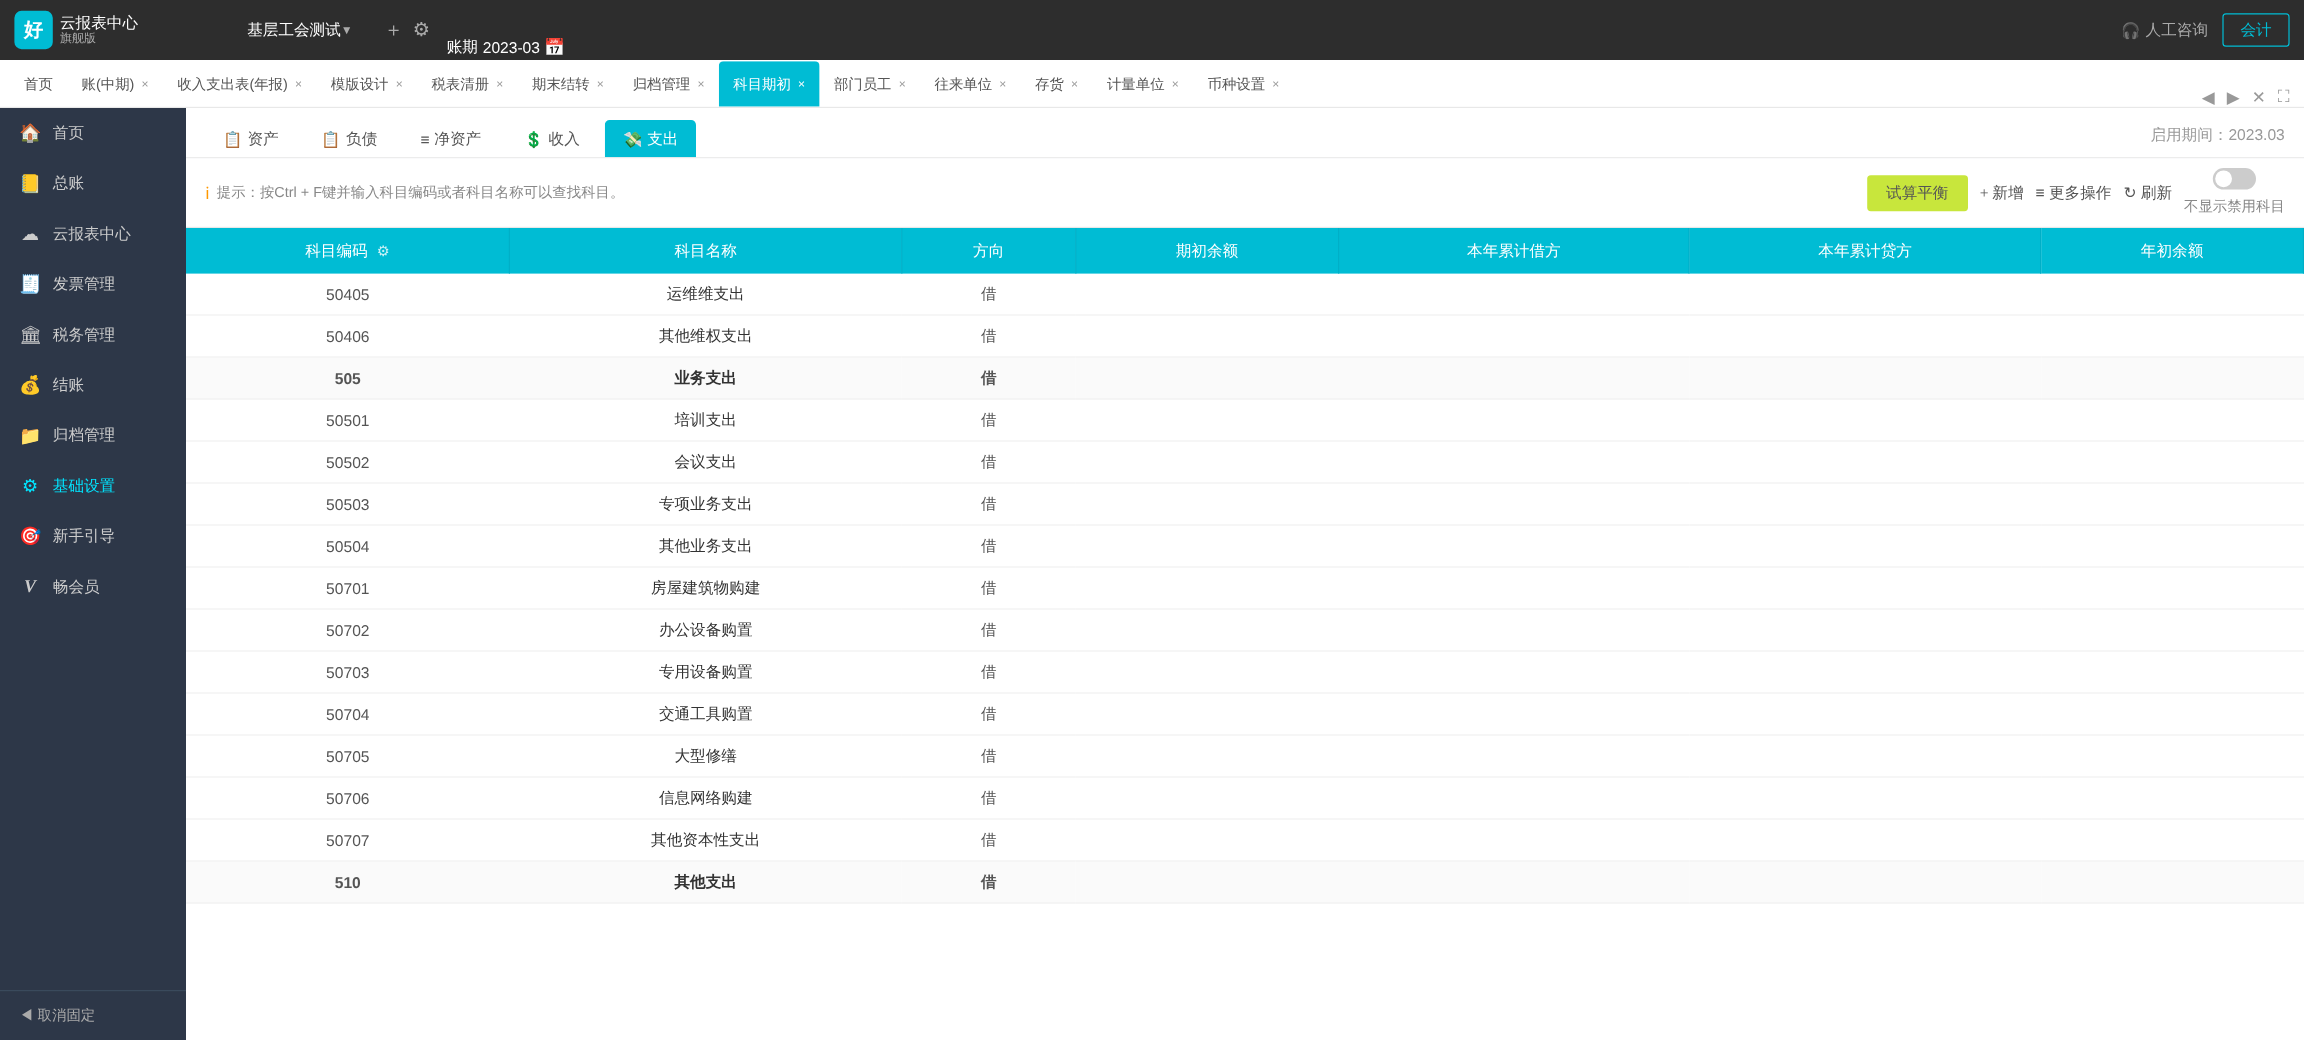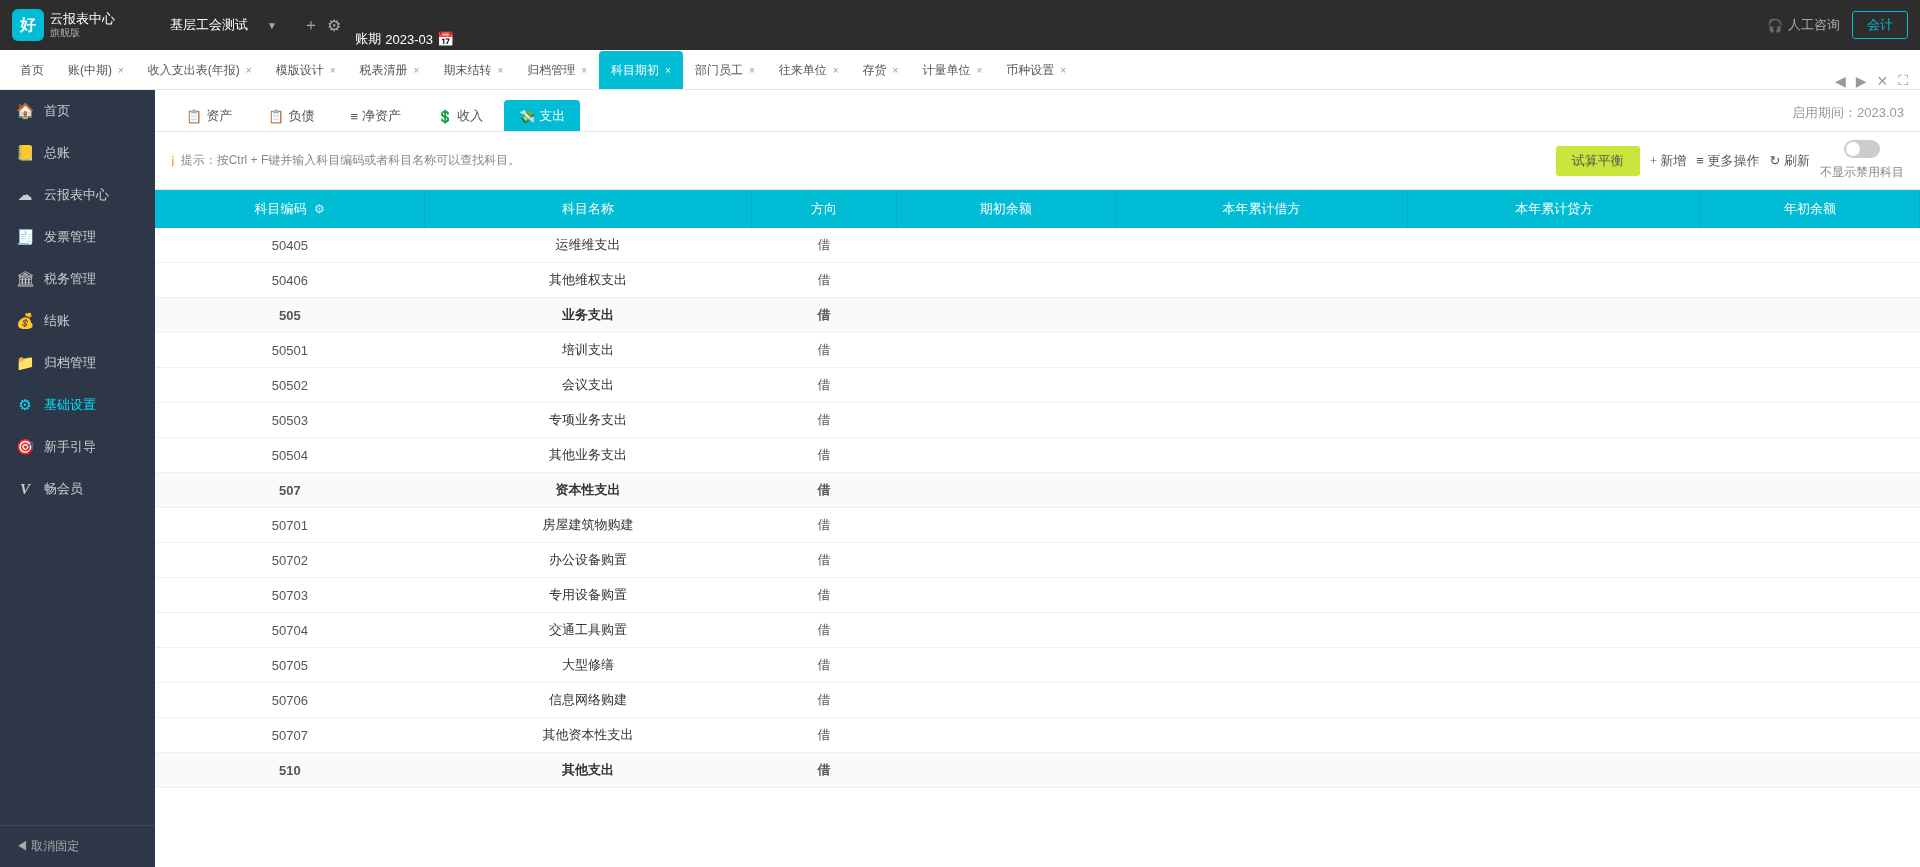--- a/index.html
+++ b/index.html
@@ -25,23 +25,24 @@
       width: 32px; height: 32px;
       background: #00bcd4;
       border-radius: 6px;
       display: flex; align-items: center; justify-content: center;
       color: white; font-size: 16px; font-weight: bold;
     }
     .logo-text { color: white; font-size: 13px; line-height: 1.2; }
     .logo-text .sub { color: #aaa; font-size: 10px; }
 
     .company-selector {
-      display: flex; align-items: center; gap: 19px;
+      display: flex; align-items: center; gap: 0;
       color: white; font-size: 13px; cursor: pointer;
       padding: 4px 8px;
+      margin-left: 36px;
     }
     .company-selector .arrow { color: #aaa; font-size: 10px; }
 
     .header-actions { display: flex; align-items: center; gap: 8px; margin-left: 8px; }
     .header-actions span { color: #aaa; font-size: 16px; cursor: pointer; }
 
     .period-info { color: white; font-size: 13px; margin-left: 4px; display: flex; align-items: center; gap: 4px; margin-top: 28px; }
     .period-info .cal-icon { color: #00bcd4; font-size: 14px; }
 
     .header-right { margin-left: auto; display: flex; align-items: center; gap: 12px; }
@@ -534,29 +535,20 @@
             </tr>
             <tr>
               <td>50504</td>
               <td>其他业务支出</td>
               <td>借</td>
               <td></td>
               <td></td>
               <td></td>
               <td></td>
             </tr>
-            <tr style="font-weight: bold; background: rgb(250, 250, 250);">
-              <td>507</td>
-              <td>资本性支出</td>
-              <td>借</td>
-              <td></td>
-              <td></td>
-              <td></td>
-              <td></td>
-            </tr>
             <tr>
               <td>50701</td>
               <td>房屋建筑物购建</td>
               <td>借</td>
               <td></td>
               <td></td>
               <td></td>
               <td></td>
             </tr>
             <tr>

